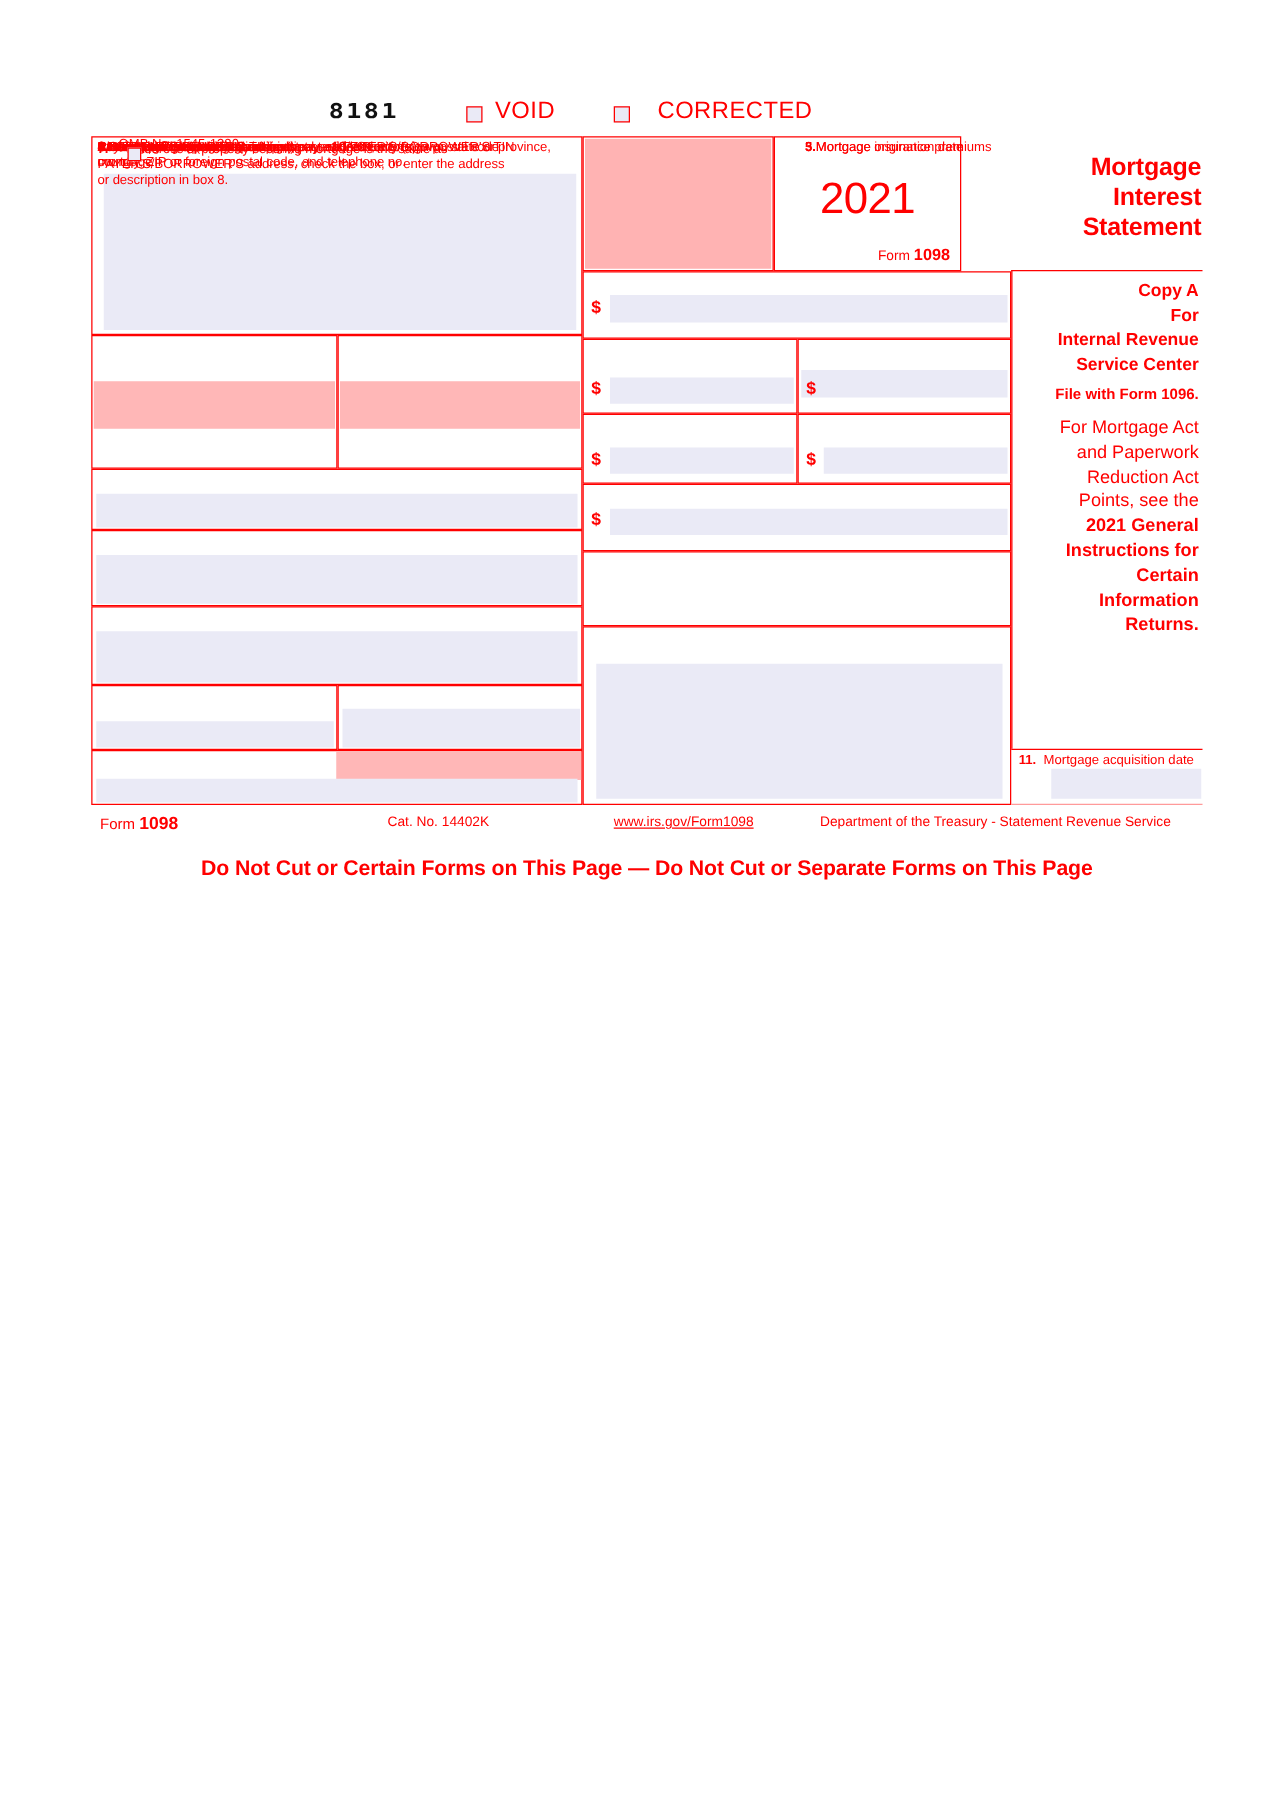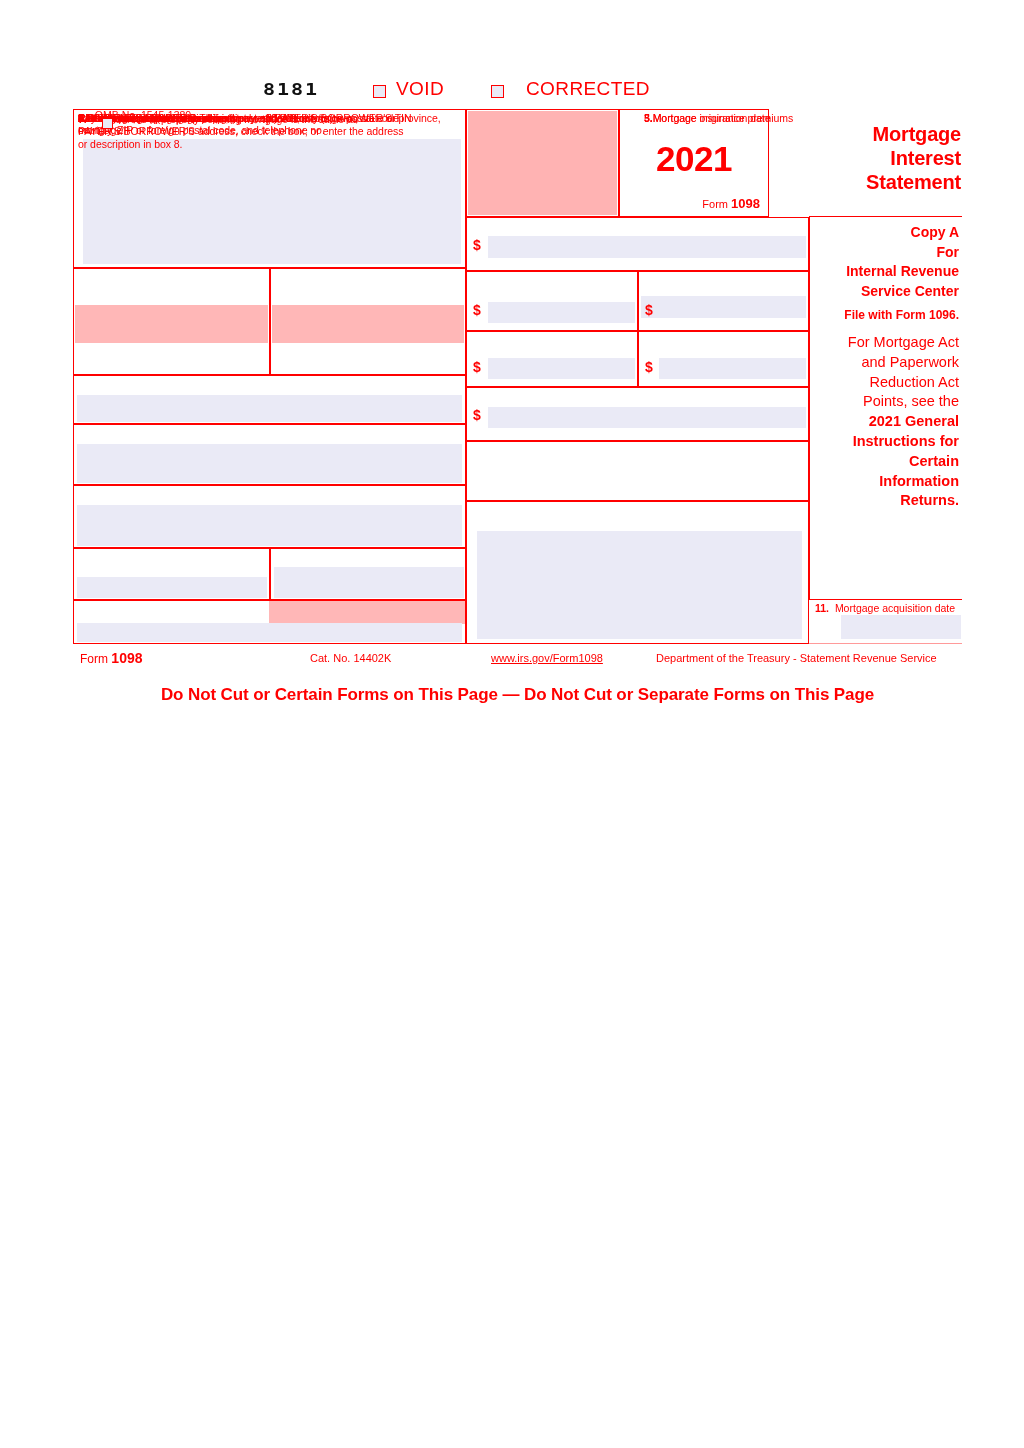--- a/index.html
+++ b/index.html
@@ -142,21 +142,21 @@
   #omb-box { left: 546px; top: 0; width: 150px; height: 108px; }
   #omb-cap {
     left: 555px; top: 6px; width: 140px;
     text-align: center; font-size: 10.5px;
   }
   #year {
     position: absolute;
     left: 546px; top: 30px; width: 150px;
     text-align: center;
     font-size: 35px;
-    font-weight: bold;
+    font-weight: normal;
     letter-spacing: -0.5px;
   }
   #form1098-top {
     position: absolute;
     left: 546px; top: 87px; width: 141px;
     text-align: right;
     font-size: 11px;
   }
   #form1098-top b { font-size: 13px; }
 

